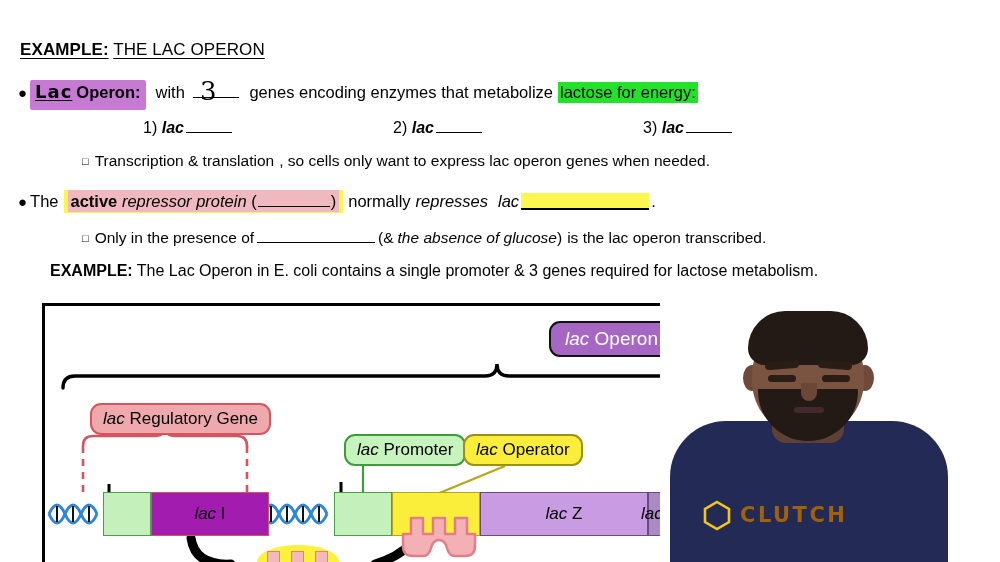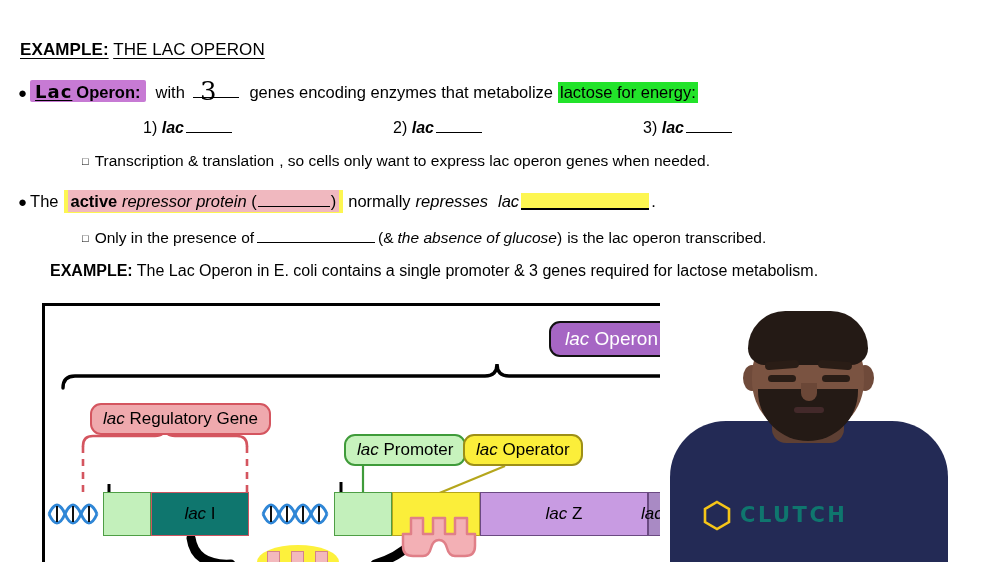--- a/index.html
+++ b/index.html
@@ -24,21 +24,21 @@
   .concept-head .bold { font-weight: bold; }
 
   .bullet-row { position: absolute; font-size: 16.5px; white-space: nowrap; display: flex; align-items: baseline; }
   .dot { font-size: 15px; line-height: 1; margin-right: 3px; }
 
   .row1 { left: 18px; top: 80px; }
   .row2 { left: 18px; top: 190px; }
 
   .hl-purple {
     background: #c77ad4;
-    padding: 1px 5px 0 5px;
+    padding: 1px 5px 8px 5px;
     border-radius: 2px;
   }
   .hand {
     font-family: "DejaVu Sans", sans-serif;
     font-size: 18px;
     font-weight: 600;
     letter-spacing: 1px;
     text-decoration: underline;
     text-underline-offset: 2px;
     padding-right: 4px;
@@ -122,21 +122,21 @@
   
   .track { position: absolute; left: 0; top: 186px; height: 44px; width: 916px; }
   .seg {
     position: absolute; top: 0; height: 44px;
     display: flex; align-items: center; justify-content: center;
     font-size: 17px; white-space: nowrap;
   }
   .seg .i { font-style: italic; }
 
   .seg-green1 { left: 58px;  width: 48px;  background: #c3f0bb; border: 1.6px solid #4e9e45; }
-  .seg-laci   { left: 106px; width: 98px; background: #0f766e; border: 1.6px solid #cc5560; text-align: center; }
+  .seg-laci   { left: 106px; width: 118px; background: #a21caf; border: 1.6px solid #cc5560; text-align: center; }
   .seg-green2 { left: 289px; width: 58px;  background: #c3f0bb; border: 1.6px solid #4e9e45; }
   .seg-oper   { left: 347px; width: 88px;  background: #fbee3a; border: 1.6px solid #b5a61c; }
   .seg-lacz   { left: 435px; width: 168px; background: #c89be2; border: 1.6px solid #6b4a82; }
   .seg-lacy   { left: 603px; width: 168px; background: #a98ac4; border: 1.6px solid #6b4a82; }
   .seg-lacy span { position: relative; left: -36px; }
 
   
   .repressor { position: absolute; left: 352px; top: 206px; width: 84px; height: 46px; }
 
   
@@ -164,21 +164,21 @@
     position: absolute; left: 98px; top: 86px; width: 100px; height: 52px;
     background: #241a15; border-radius: 0 0 50px 50px;
   }
   .v-mouth { position: absolute; left: 134px; top: 104px; width: 30px; height: 6px; background: #43292a; border-radius: 3px; }
   .v-logo {
     position: absolute; left: 42px; top: 196px;
     display: flex; align-items: center; gap: 8px;
   }
   .v-logo-text {
     font-family: "DejaVu Sans", sans-serif;
-    font-weight: bold; font-size: 21px; color: #0f766e;
+    font-weight: bold; font-size: 21px; color: #a16207;
     letter-spacing: 2.5px;
   }
 
   .yellow-blob {
     position: absolute; left: 257px; top: 545px;
     width: 82px; height: 34px;
     background: #fdf13c; border-radius: 50%;
   }
   .blob-box { position: absolute; width: 13px; height: 13px; background: #f3b9bd; border: 1.5px solid #d4848a; top: 6px; }
 </style>

